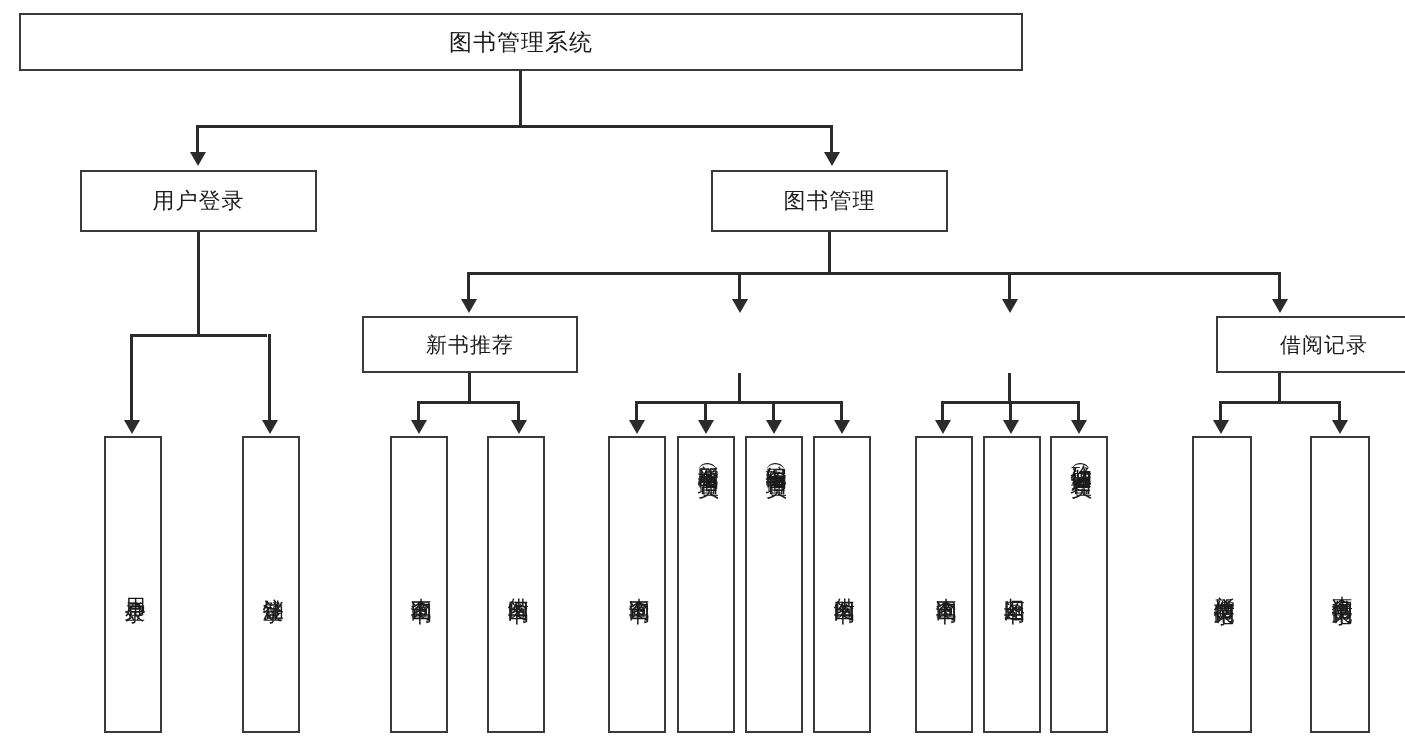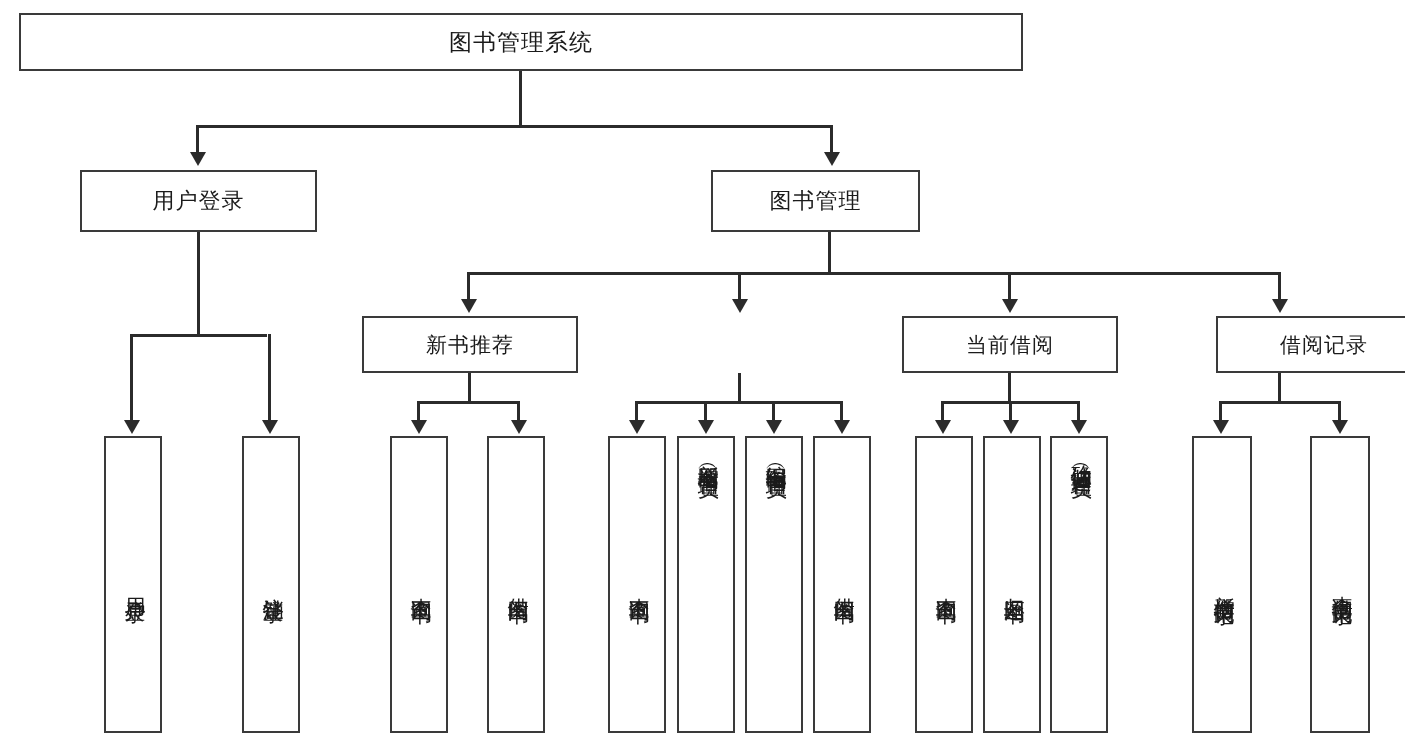--- a/index.html
+++ b/index.html
@@ -84,21 +84,21 @@
   <div class="ln hline" style="left:196px;top:125px;width:637px;"></div>
 
   <div class="ln vline" style="left:196px;top:125px;height:28px;"></div>
   <div class="arrow" style="left:190px;top:152px;"></div>
   <div class="ln vline" style="left:830px;top:125px;height:28px;"></div>
   <div class="arrow" style="left:824px;top:152px;"></div>
 
   <div class="node level1" style="left:80px;top:170px;width:237px;height:62px;">
     <span>用户登录</span>
   </div>
-  <div class="node level1" style="left:711px;top:170px;width:209px;height:62px;">
+  <div class="node level1" style="left:711px;top:170px;width:237px;height:62px;">
     <span>图书管理</span>
   </div>
 
   <div class="ln vline" style="left:197px;top:232px;height:104px;"></div>
   <div class="ln hline" style="left:130px;top:334px;width:137px;"></div>
   <div class="ln vline" style="left:130px;top:334px;height:88px;"></div>
   <div class="arrow" style="left:124px;top:420px;"></div>
   <div class="ln vline" style="left:268px;top:334px;height:88px;"></div>
   <div class="arrow" style="left:262px;top:420px;"></div>
 
@@ -109,23 +109,20 @@
   <div class="ln vline" style="left:738px;top:272px;height:28px;"></div>
   <div class="arrow" style="left:732px;top:299px;"></div>
   <div class="ln vline" style="left:1008px;top:272px;height:28px;"></div>
   <div class="arrow" style="left:1002px;top:299px;"></div>
   <div class="ln vline" style="left:1278px;top:272px;height:28px;"></div>
   <div class="arrow" style="left:1272px;top:299px;"></div>
 
   <div class="node level2" style="left:362px;top:316px;width:216px;height:57px;">
     <span>新书推荐</span>
   </div>
-  <div class="node level2" style="left:902px;top:316px;width:216px;height:57px;">
-    <span>当前借阅</span>
-  </div>
   <div class="node level2" style="left:1172px;top:316px;width:216px;height:57px;margin-left:44px;">
     <span>借阅记录</span>
   </div>
 
   <div class="ln vline" style="left:468px;top:373px;height:30px;"></div>
   <div class="ln hline" style="left:417px;top:401px;width:103px;"></div>
   <div class="ln vline" style="left:417px;top:401px;height:21px;"></div>
   <div class="arrow" style="left:411px;top:420px;"></div>
   <div class="ln vline" style="left:517px;top:401px;height:21px;"></div>
   <div class="arrow" style="left:511px;top:420px;"></div>

